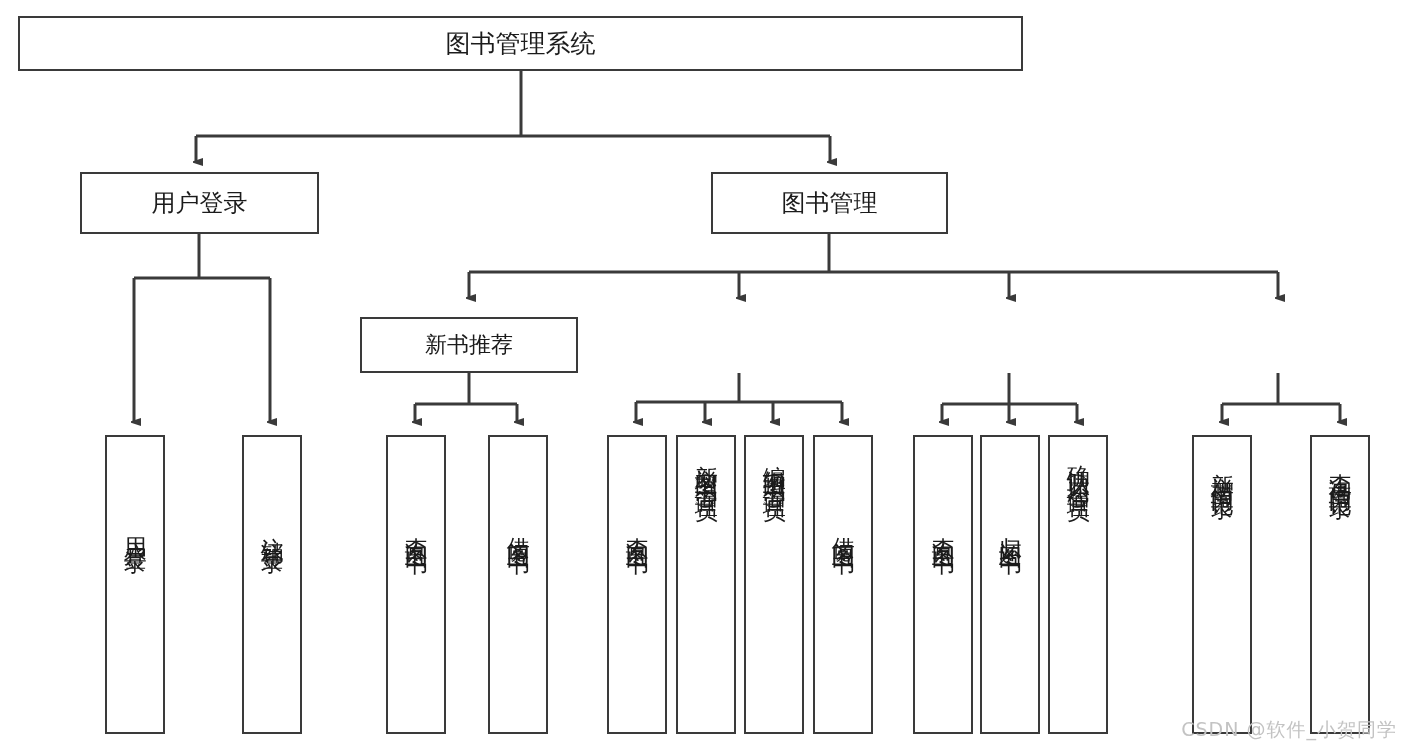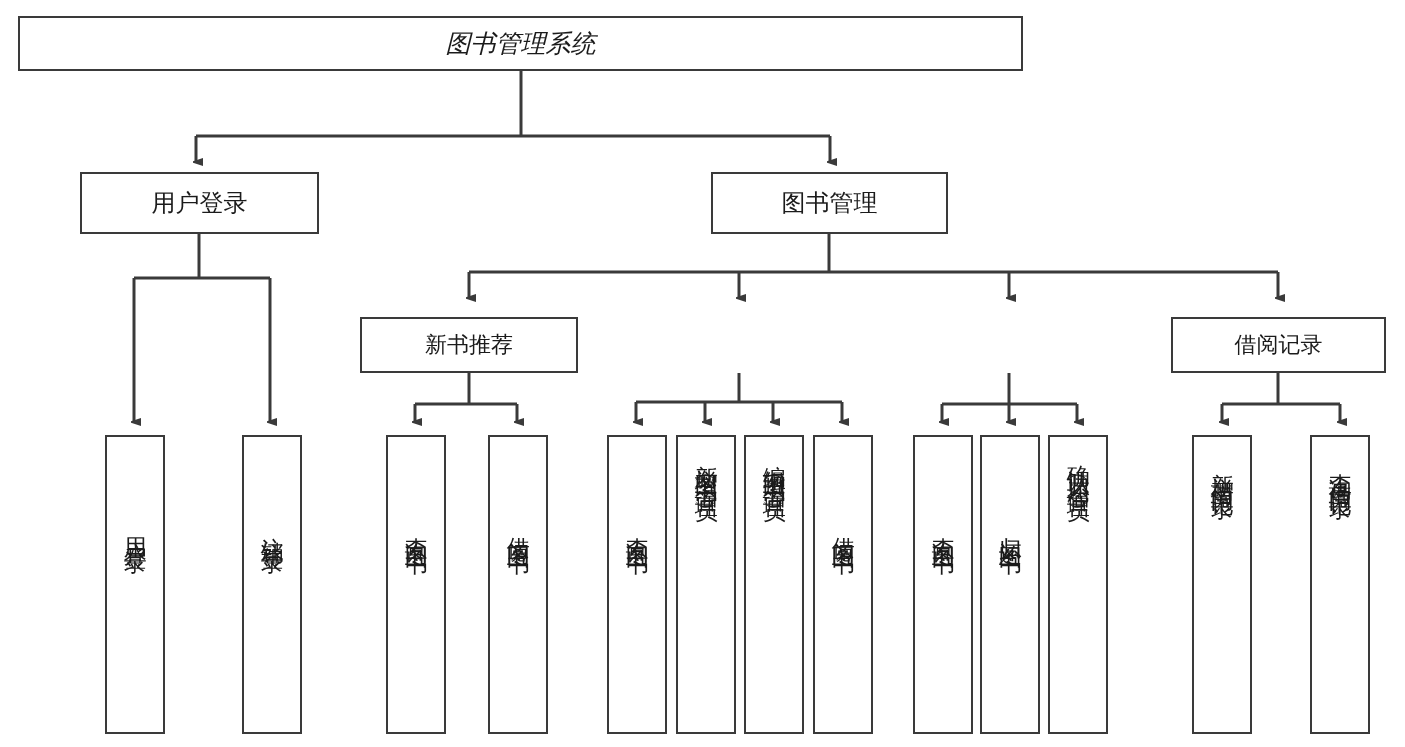--- a/index.html
+++ b/index.html
@@ -125,41 +125,38 @@
       <path d="M1009,404 L1009,422" marker-end="url(#arrow)"></path>
       <path d="M1077,404 L1077,422" marker-end="url(#arrow)"></path>
 
       <path d="M1278,373 L1278,404"></path>
       <path d="M1222,404 L1340,404"></path>
       <path d="M1222,404 L1222,422" marker-end="url(#arrow)"></path>
       <path d="M1340,404 L1340,422" marker-end="url(#arrow)"></path>
     </g>
   </svg>
 
-  <div class="node root" style="left:18px; top:16px; width:1005px; height:55px;font-style:italic;">
+  <div class="node root" style="left:18px; top:16px; width:1005px; height:55px;">
     <span>图书管理系统</span>
   </div>
 
   <div class="node level2" style="left:80px; top:172px; width:239px; height:62px;">
     <span>用户登录</span>
   </div>
 
   <div class="node level3" style="left:360px; top:317px; width:218px; height:56px;">
     <span>新书推荐</span>
   </div>
 
   <div class="node level2" style="left:711px; top:172px; width:237px; height:62px;">
     <span>图书管理</span>
   </div>
 
 
 
-  <div class="node level3" style="left:1171px; top:317px; width:215px; height:56px;">
-    <span>借阅记录</span>
-  </div>
 
   <div class="node leaf leaf-short" style="left:105px; top:435px; width:60px; height:299px;">
     <span class="vtext">用户登录</span>
   </div>
 
   <div class="node leaf leaf-short" style="left:242px; top:435px; width:60px; height:299px;">
     <span class="vtext">注销登录</span>
   </div>
 
   <div class="node leaf leaf-short" style="left:386px; top:435px; width:60px; height:299px;">
@@ -199,14 +196,15 @@
   </div>
 
   <div class="node leaf leaf-mid" style="left:1192px; top:435px; width:60px; height:299px;">
     <span class="vtext">新增借阅记录</span>
   </div>
 
   <div class="node leaf leaf-mid" style="left:1310px; top:435px; width:60px; height:299px;">
     <span class="vtext">查询借阅记录</span>
   </div>
 
+  <div class="watermark">CSDN @软件_小贺同学</div>
 
 </div>
 
 </body></html>

